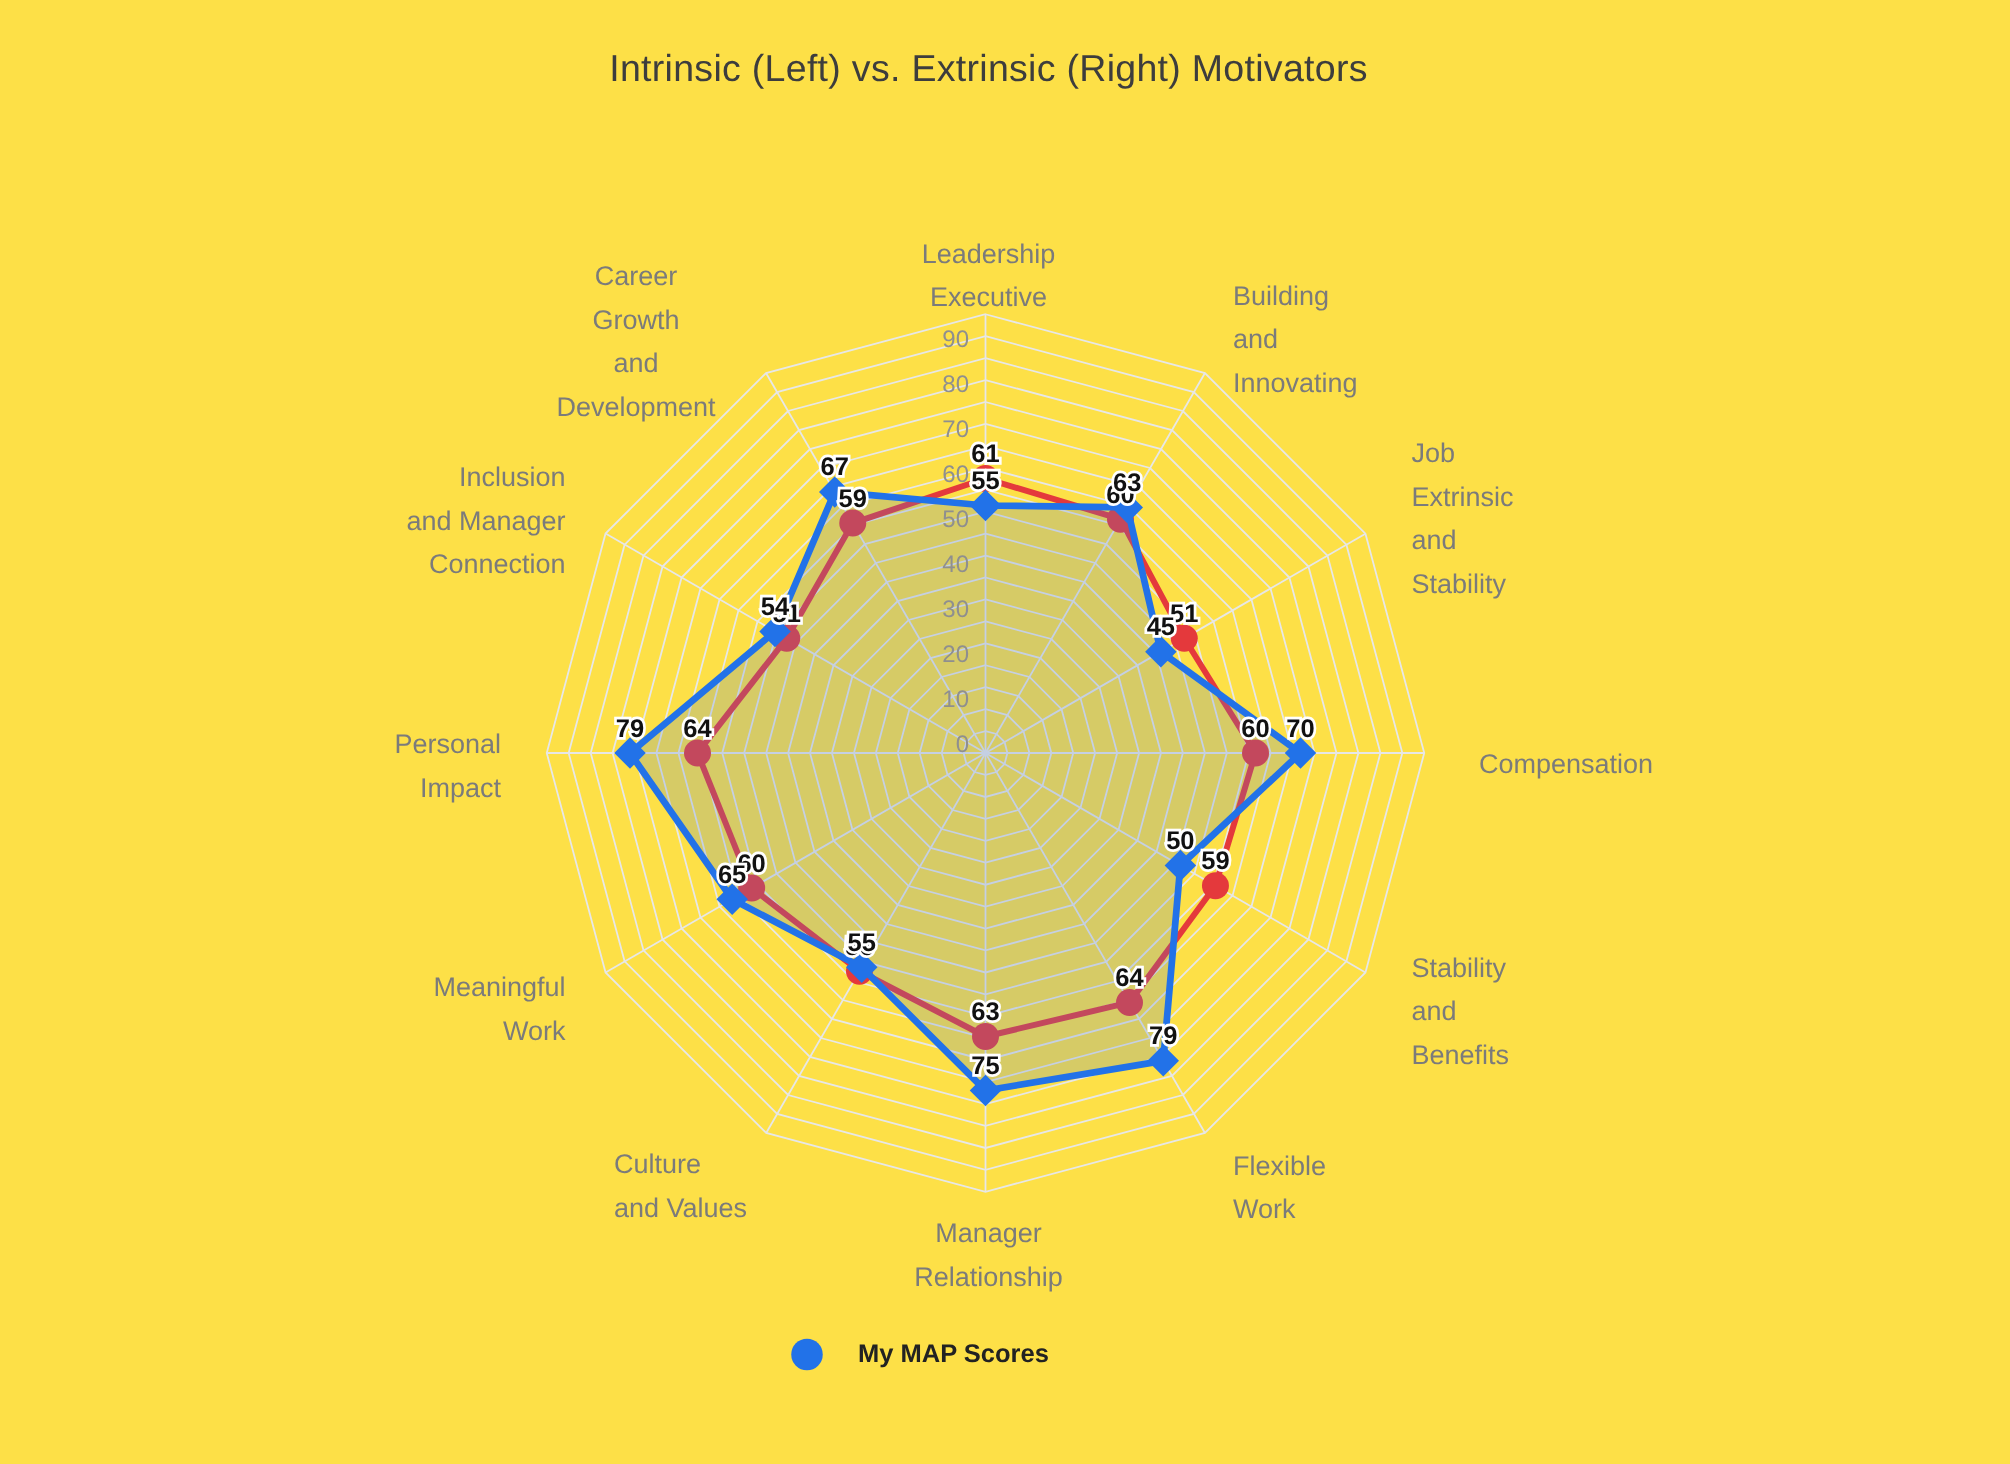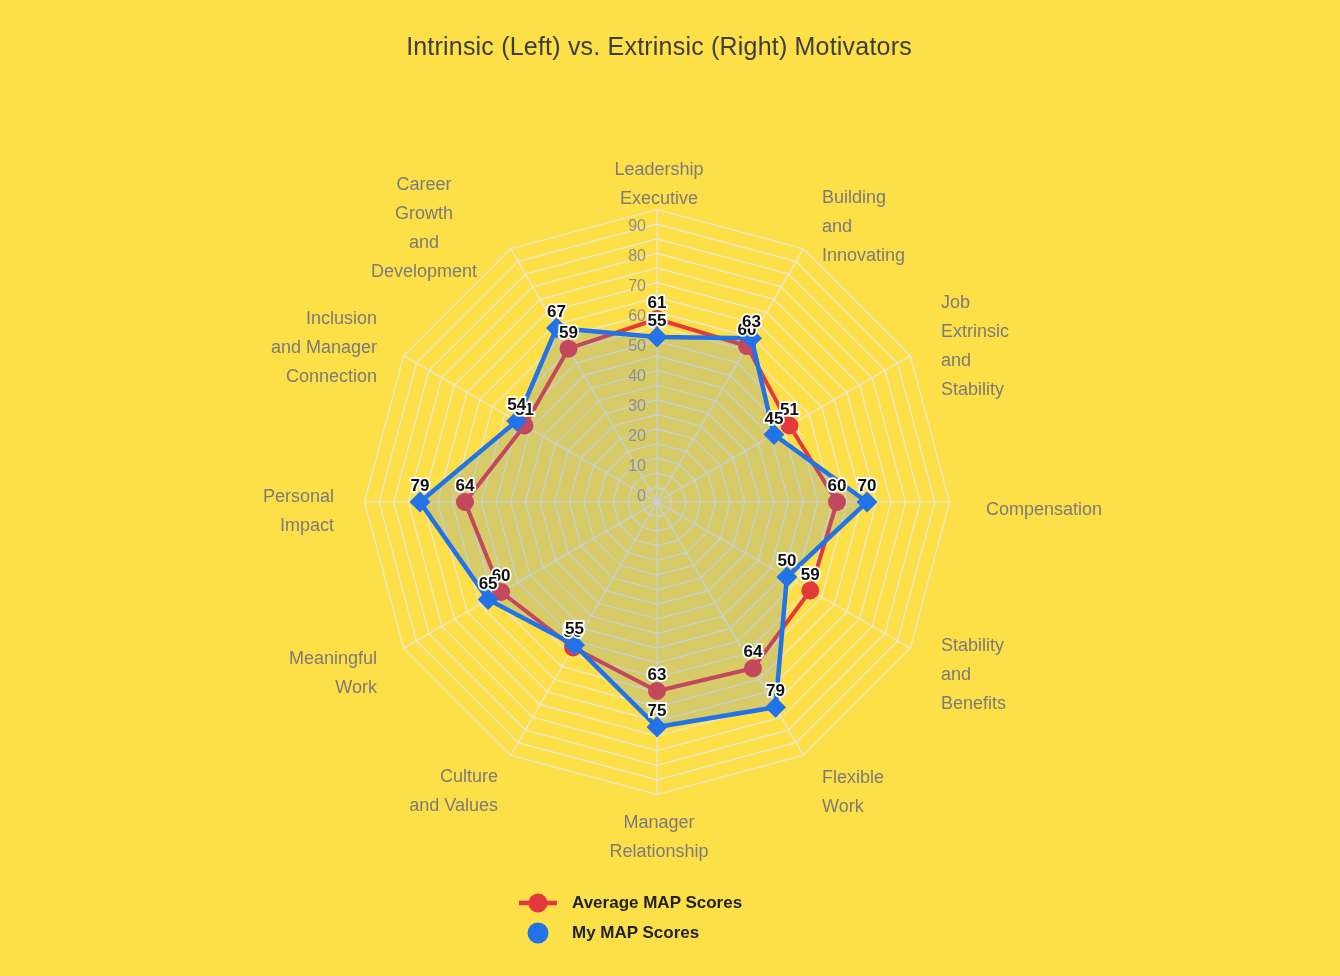--- a/index.html
+++ b/index.html
@@ -173,21 +173,21 @@
         <div>Benefits</div>
       </div>
       <div class="cat-label" style="top: 763px; text-align: left; left: 822px;">
         <div>Flexible</div>
         <div>Work</div>
       </div>
       <div class="cat-label" style="top: 808px; text-align: center; left: 459px; width: 400px;">
         <div>Manager</div>
         <div>Relationship</div>
       </div>
-      <div class="cat-label" style="top: 762px; text-align: right; right: 842px;">
+      <div class="cat-label" style="top: 762px; text-align: left; right: 842px;">
         <div>Culture</div>
         <div>and Values</div>
       </div>
       <div class="cat-label" style="top: 644px; text-align: right; right: 963px;">
         <div>Meaningful</div>
         <div>Work</div>
       </div>
       <div class="cat-label" style="top: 482px; text-align: right; right: 1006px;">
         <div>Personal</div>
         <div>Impact</div>
@@ -199,27 +199,20 @@
       </div>
       <div class="cat-label" style="top: 170px; text-align: center; right: 863px;">
         <div>Career</div>
         <div>Growth</div>
         <div>and</div>
         <div>Development</div>
       </div>
     </div>
 
   <div id="legend">
-    <div class="legend-row">
-      <svg class="legend-swatch" viewBox="0 0 44 24">
-        <line x1="3" y1="12" x2="41" y2="12" stroke="#e4393c" stroke-width="4.5"></line>
-        <circle cx="22" cy="12" r="9.5" fill="#e4393c"></circle>
-      </svg>
-      <span class="legend-label">Average MAP Scores</span>
-    </div>
     <div class="legend-row">
       <svg class="legend-swatch" viewBox="0 0 44 24">
         <circle cx="22" cy="12" r="10.5" fill="#2272e8"></circle>
       </svg>
       <span class="legend-label">My MAP Scores</span>
     </div>
   </div>
 
 </div>
 

